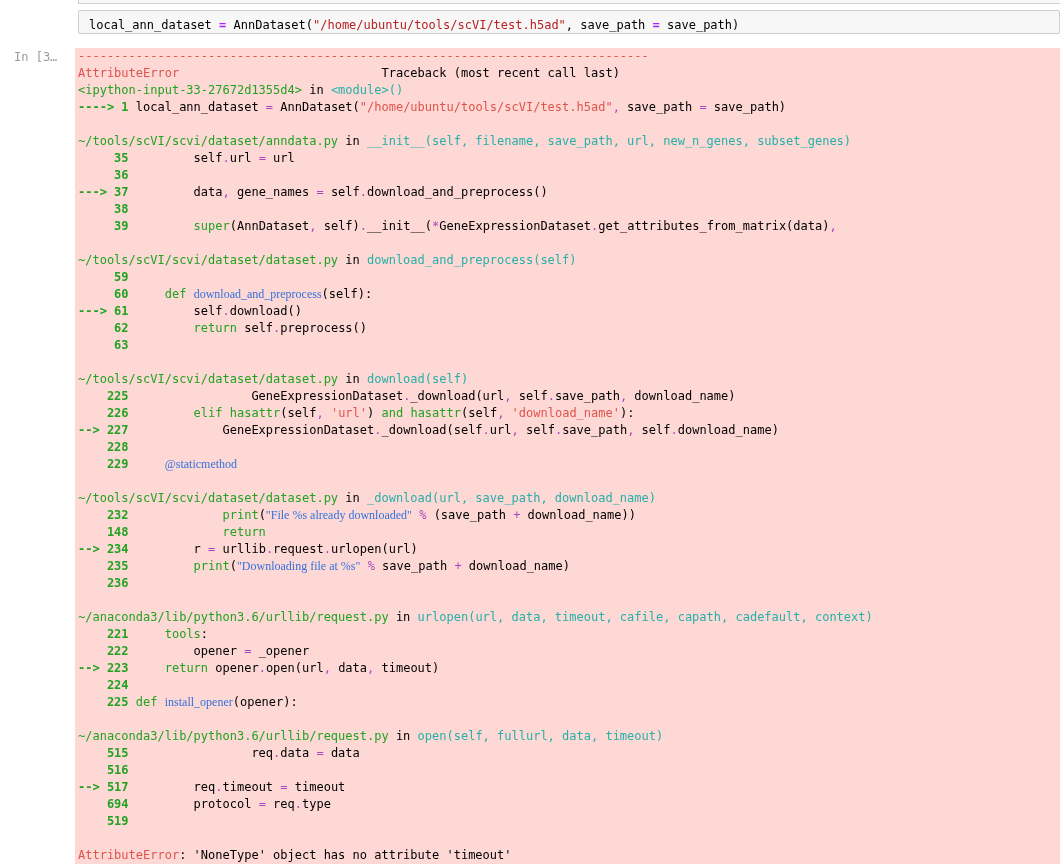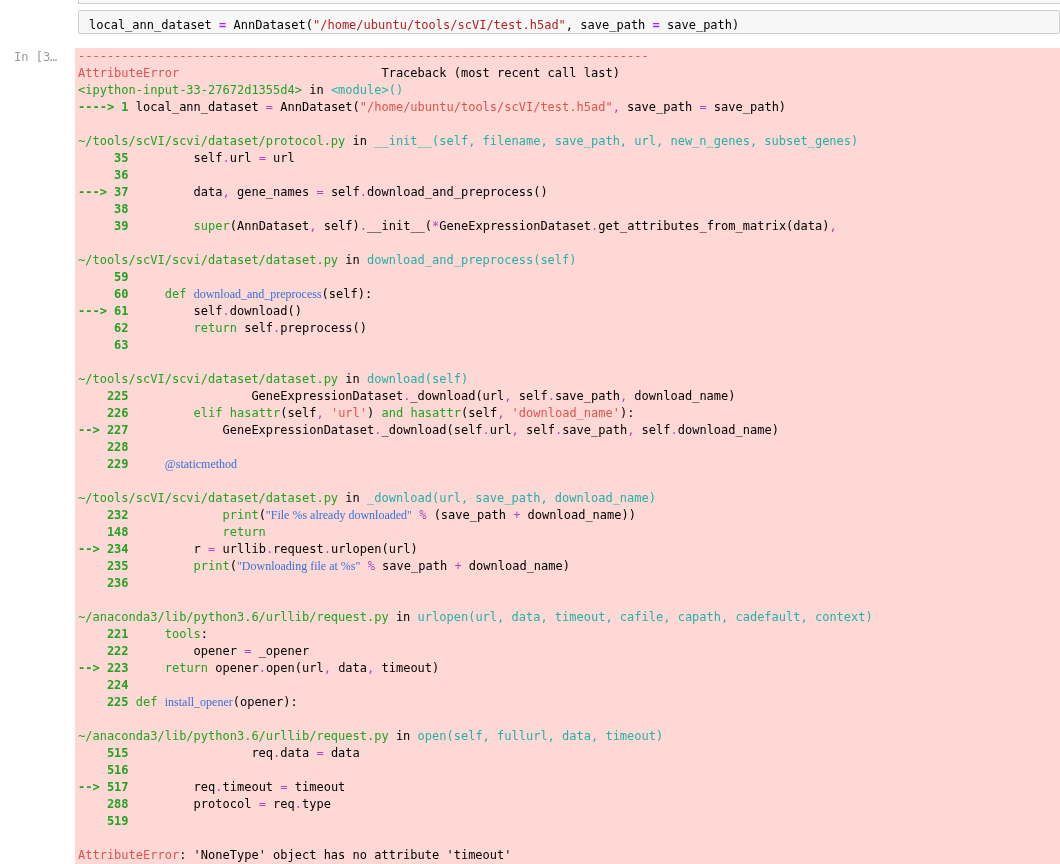--- a/index.html
+++ b/index.html
@@ -61,21 +61,21 @@
       <pre class="code"><span class="c-k">local_ann_dataset </span><span class="c-O">=</span><span class="c-k"> AnnDataset(</span><span class="c-S">"/home/ubuntu/tools/scVI/test.h5ad"</span><span class="c-k">, save_path </span><span class="c-O">=</span><span class="c-k"> save_path)</span></pre>
     </div>
   </div>
 
   <div class="output">
     <pre class="tb"><span class="c-r">-------------------------------------------------------------------------------</span>
 <span class="c-r">AttributeError</span><span class="c-k">                            Traceback (most recent call last)</span>
 <span class="c-g">&lt;ipython-input-33-27672d1355d4&gt;</span><span class="c-k"> in </span><span class="c-t">&lt;module&gt;()</span>
 <span class="c-N">----&gt; 1 </span><span class="c-k">local_ann_dataset </span><span class="c-p">=</span><span class="c-k"> AnnDataset(</span><span class="c-r">"/home/ubuntu/tools/scVI/test.h5ad"</span><span class="c-p">,</span><span class="c-k"> save_path </span><span class="c-p">=</span><span class="c-k"> save_path)</span>
 
-<span class="c-g">~/tools/scVI/scvi/dataset/protocol.py</span><span class="c-k"> in </span><span class="c-t">__init__(self, filename, save_path, url, new_n_genes, subset_genes)</span>
+<span class="c-g">~/tools/scVI/scvi/dataset/anndata.py</span><span class="c-k"> in </span><span class="c-t">__init__(self, filename, save_path, url, new_n_genes, subset_genes)</span>
 <span class="c-N">     35</span><span class="c-k">         self</span><span class="c-p">.</span><span class="c-k">url </span><span class="c-p">=</span><span class="c-k"> url</span>
 <span class="c-N">     36</span><span class="c-k"> </span>
 <span class="c-N">---&gt; 37</span><span class="c-k">         data</span><span class="c-p">,</span><span class="c-k"> gene_names </span><span class="c-p">=</span><span class="c-k"> self</span><span class="c-p">.</span><span class="c-k">download_and_preprocess()</span>
 <span class="c-N">     38</span><span class="c-k"> </span>
 <span class="c-N">     39</span><span class="c-k">         </span><span class="c-g">super</span><span class="c-k">(AnnDataset</span><span class="c-p">,</span><span class="c-k"> self)</span><span class="c-p">.</span><span class="c-k">__init__(</span><span class="c-p">*</span><span class="c-k">GeneExpressionDataset</span><span class="c-p">.</span><span class="c-k">get_attributes_from_matrix(data)</span><span class="c-p">,</span>
 
 <span class="c-g">~/tools/scVI/scvi/dataset/dataset.py</span><span class="c-k"> in </span><span class="c-t">download_and_preprocess(self)</span>
 <span class="c-N">     59</span><span class="c-k"> </span>
 <span class="c-N">     60</span><span class="c-k">     </span><span class="c-g">def</span><span class="c-k"> </span><span class="c-b">download_and_preprocess</span><span class="c-k">(self):</span>
 <span class="c-N">---&gt; 61</span><span class="c-k">         self</span><span class="c-p">.</span><span class="c-k">download()</span>
@@ -100,18 +100,18 @@
 <span class="c-N">    221</span><span class="c-k">     </span><span class="c-g">tools</span><span class="c-k">:</span>
 <span class="c-N">    222</span><span class="c-k">         opener </span><span class="c-p">=</span><span class="c-k"> _opener</span>
 <span class="c-N">--&gt; 223</span><span class="c-k">     </span><span class="c-g">return</span><span class="c-k"> opener</span><span class="c-p">.</span><span class="c-k">open(url</span><span class="c-p">,</span><span class="c-k"> data</span><span class="c-p">,</span><span class="c-k"> timeout)</span>
 <span class="c-N">    224</span><span class="c-k"> </span>
 <span class="c-N">    225</span><span class="c-k"> </span><span class="c-g">def</span><span class="c-k"> </span><span class="c-b">install_opener</span><span class="c-k">(opener):</span>
 
 <span class="c-g">~/anaconda3/lib/python3.6/urllib/request.py</span><span class="c-k"> in </span><span class="c-t">open(self, fullurl, data, timeout)</span>
 <span class="c-N">    515</span><span class="c-k">                 req</span><span class="c-p">.</span><span class="c-k">data </span><span class="c-p">=</span><span class="c-k"> data</span>
 <span class="c-N">    516</span><span class="c-k"> </span>
 <span class="c-N">--&gt; 517</span><span class="c-k">         req</span><span class="c-p">.</span><span class="c-k">timeout </span><span class="c-p">=</span><span class="c-k"> timeout</span>
-<span class="c-N">    288</span><span class="c-k">         protocol </span><span class="c-p">=</span><span class="c-k"> req</span><span class="c-p">.</span><span class="c-k">type</span>
+<span class="c-N">    694</span><span class="c-k">         protocol </span><span class="c-p">=</span><span class="c-k"> req</span><span class="c-p">.</span><span class="c-k">type</span>
 <span class="c-N">    519</span><span class="c-k"> </span>
 
 <span class="c-r">AttributeError</span><span class="c-k">: 'NoneType' object has no attribute 'timeout'</span></pre>
   </div>
 </div>
 
 </body></html>

